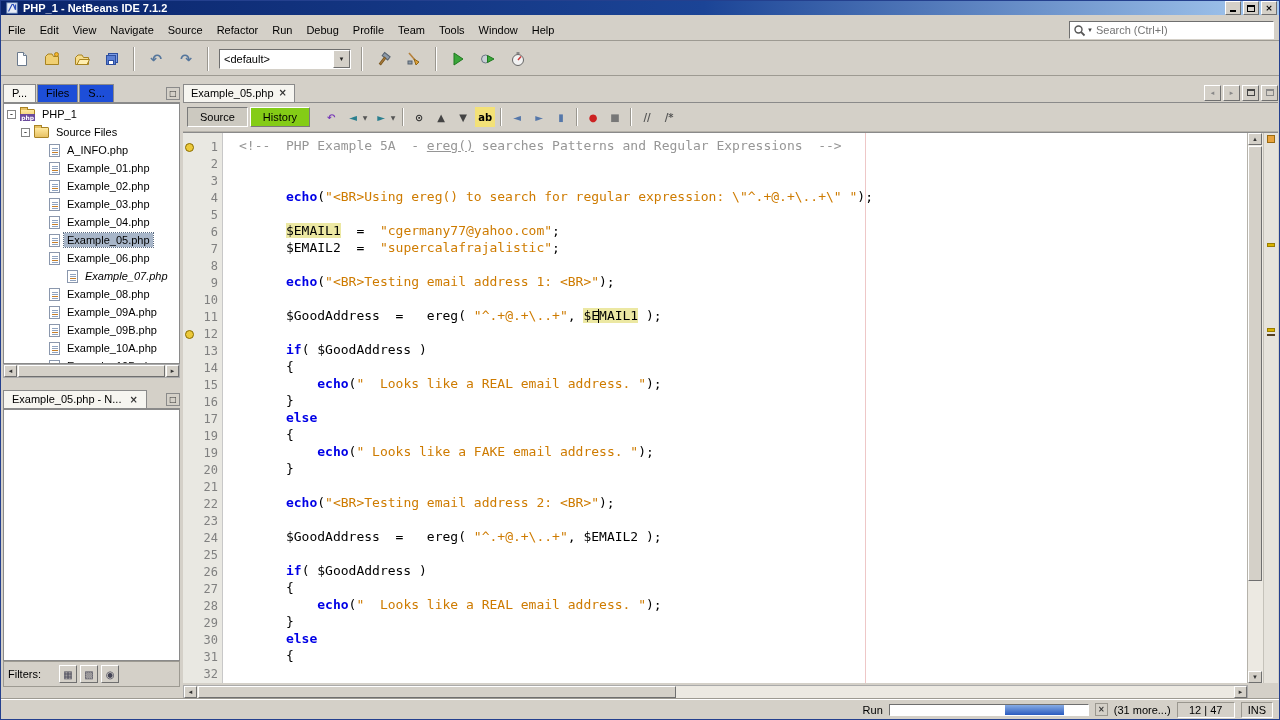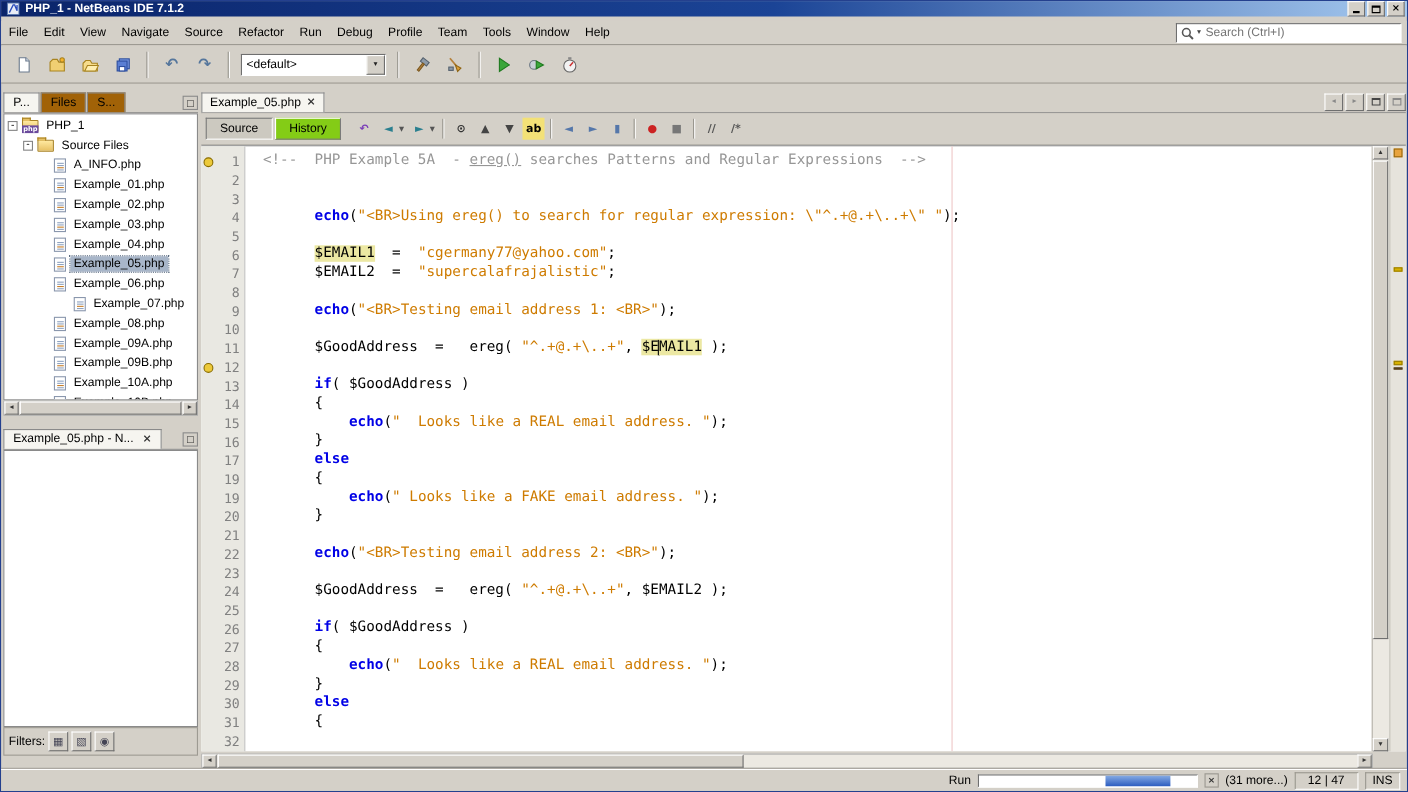--- a/index.html
+++ b/index.html
@@ -40,21 +40,21 @@
   .combo-val { flex:1; padding-left:4px; white-space:nowrap; overflow:hidden; }
   .combo-btn { width:17px; height:18px; background:#d4d0c8; border:1px solid; border-color:#fff #6f6f6f #6f6f6f #fff;
     display:flex; align-items:center; justify-content:center; font-size:6px; color:#222; }
 
   
   #leftcol { position:absolute; left:0; top:75px; width:180px; height:625px; }
   #editorcol { position:absolute; left:180px; top:75px; width:1099px; height:625px; }
 
   
   .ptab-row { position:absolute; left:2px; right:1px; height:19px; display:flex; align-items:flex-end; border-bottom:1px solid #8a8a8a; }
-  .ltab { padding:2px 8px 2px; background:#a16207; border:1px solid #8a8a8a; border-bottom:none; margin-right:1px; white-space:nowrap; }
+  .ltab { padding:2px 8px 2px; background:#1d4ed8; border:1px solid #8a8a8a; border-bottom:none; margin-right:1px; white-space:nowrap; }
   .ltab.active { background:#f6f5f0; padding-bottom:3px; }
   .panel-mini { margin-left:auto; width:14px; height:13px; background:#d4d0c8; border:1px solid #8a8a8a;
     font:8px/11px "DejaVu Sans",sans-serif; text-align:center; color:#333; margin-bottom:2px; }
   #ptabs { top:8px; }
   #projects-tree { position:absolute; top:27px; left:2px; right:1px; height:261px; background:#fff;
     border:1px solid #8a8a8a; overflow:hidden; padding-top:1px; }
   .tree-row { display:flex; align-items:center; height:18px; white-space:nowrap; }
   .tree-row.selected .tlabel { background:#a8b6c9; outline:1px dotted #5a6b80; }
   .tlabel { padding:1px 3px; }
   .exp { width:9px; height:9px; border:1px solid #848484; background:#fff; display:inline-flex; align-items:center;
@@ -76,21 +76,21 @@
   .hthumb { position:absolute; top:0; height:12px; background:#d4d0c8; border:1px solid; border-color:#fff #6f6f6f #6f6f6f #fff; }
   #tree-hscroll { top:288px; left:2px; right:1px; }
   #ed-hscroll { bottom:2px; left:2px; right:32px; }
 
   .vsplitter { position:absolute; top:302px; left:0; right:0; height:12px; }
 
   
   #ntabs { top:314px; }
   #navigator { position:absolute; top:333px; left:2px; right:1px; height:252px; background:#fff; border:1px solid #8a8a8a; }
   #filters { position:absolute; top:585px; left:2px; right:1px; height:26px; border:1px solid #9d9a92;
-    display:flex; align-items:center; padding:0 4px; gap:3px; background:#d4d0c8; }
+    display:flex; align-items:center; padding:0 4px; gap:18px; background:#d4d0c8; }
   .fbtn { width:18px; height:18px; background:#d4d0c8; border:1px solid; border-color:#fff #6f6f6f #6f6f6f #fff;
     display:flex; align-items:center; justify-content:center; font-size:10px; color:#445; }
   .closex { font:bold 10px/10px "DejaVu Sans",sans-serif; color:#333; margin-left:5px; }
 
   
   .doc-tab-row { position:absolute; top:8px; left:2px; right:2px; height:19px; display:flex; align-items:flex-end;
     border-bottom:1px solid #8a8a8a; }
   .dtab { background:#f6f5f0; border:1px solid #8a8a8a; border-bottom:none; padding:2px 7px 3px;
     display:inline-flex; align-items:center; white-space:nowrap; }
   .tabnav-group { margin-left:auto; display:flex; gap:2px; margin-bottom:1px; }
@@ -304,21 +304,21 @@
           <span class="tlabel">Example_04.php</span>
         </div>
         <div class="tree-row selected" style="padding-left: 45px;">
           <span class="ficon"></span>
           <span class="tlabel">Example_05.php</span>
         </div>
         <div class="tree-row" style="padding-left: 45px;">
           <span class="ficon"></span>
           <span class="tlabel">Example_06.php</span>
         </div>
-        <div class="tree-row" style="padding-left: 63px;">
+        <div class="tree-row" style="padding-left: 63px; font-style: italic;">
           <span class="ficon"></span>
           <span class="tlabel">Example_07.php</span>
         </div>
         <div class="tree-row" style="padding-left: 45px;">
           <span class="ficon"></span>
           <span class="tlabel">Example_08.php</span>
         </div>
         <div class="tree-row" style="padding-left: 45px;">
           <span class="ficon"></span>
           <span class="tlabel">Example_09A.php</span>

